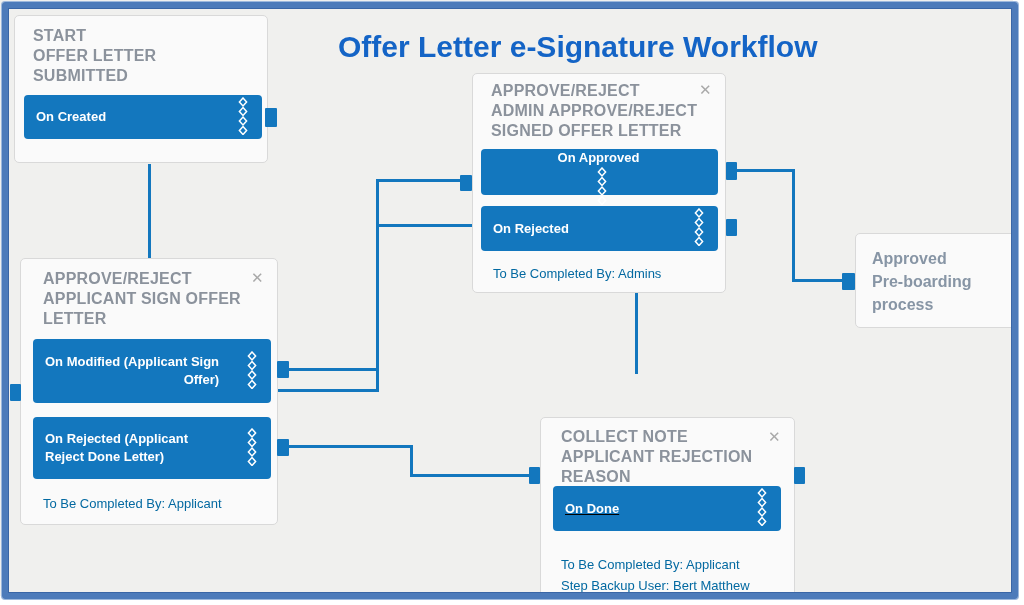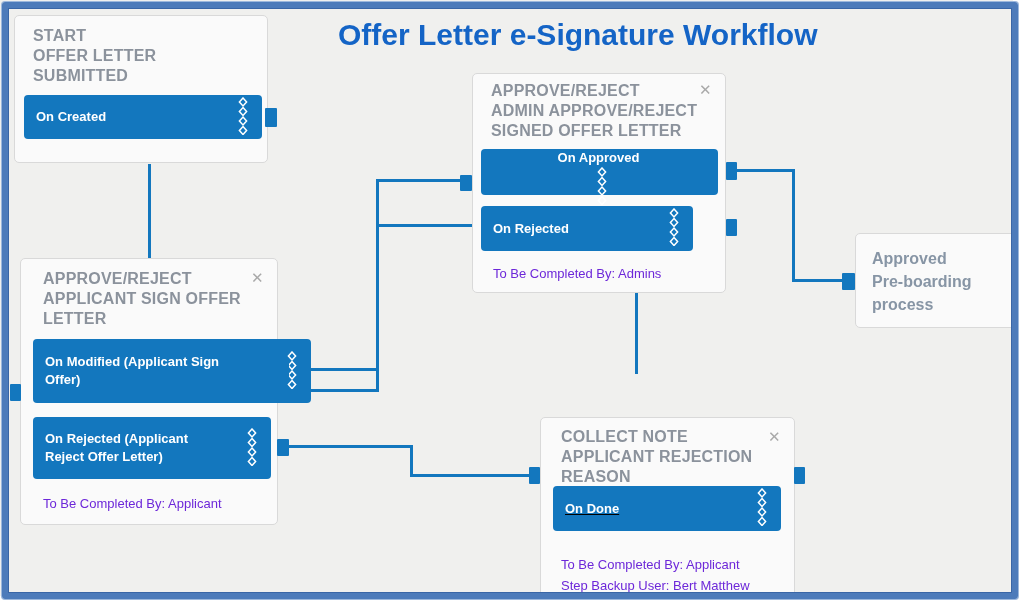--- a/index.html
+++ b/index.html
@@ -6,27 +6,27 @@
   #screen{position:relative;width:1024px;height:605px;background:#ffffff;
           font-family:"Liberation Sans",sans-serif;overflow:hidden;}
   
   #canvas{position:absolute;left:0;top:0;width:1013px;height:596px;overflow:hidden;
           background:#f0f0ee;}
   
   #frame{position:absolute;left:2px;top:2px;width:1004px;height:585px;
          border:6px solid #4d7bba;border-radius:3px;
          box-shadow:0 0 0 1px #9db8dc, inset 0 0 0 1px #3a66a6;
          pointer-events:none;z-index:50;}
-  .title{position:absolute;left:338px;top:18px;font-size:30px;font-weight:bold;
+  .title{position:absolute;left:338px;top:30px;font-size:30px;font-weight:bold;
          color:#1464c6;white-space:nowrap;z-index:5;}
   .card{position:absolute;background:#fafafa;border:1px solid #d9d9d9;
         border-radius:5px;z-index:2;box-sizing:border-box;}
   .hdr{position:absolute;font-size:16px;font-weight:bold;letter-spacing:.2px;
        line-height:20px;color:#8b929c;white-space:pre-line;}
-  .ftr{position:absolute;font-size:13px;color:#6d28d9;line-height:21px;
+  .ftr{position:absolute;font-size:13px;color:#0369a1;line-height:21px;
        white-space:pre-line;}
   .close{position:absolute;font-size:15px;color:#a9a9a9;line-height:15px;
          cursor:pointer;}
   .btn{position:absolute;background:#1377be;border:none;border-radius:4px;
        display:flex;align-items:center;justify-content:space-between;
        padding:0 14px 0 12px;box-sizing:border-box;cursor:pointer;text-align:left;}
   .btn .lbl{color:#ffffff;font-size:13px;font-weight:bold;line-height:18px;
        white-space:pre-line;font-family:"Liberation Sans",sans-serif;}
   .handle{flex:0 0 auto;margin-left:6px;}
   .line{position:absolute;background:#1377be;z-index:1;}
@@ -84,37 +84,37 @@
             </svg>
         </span>
       </button>
     </div>
 
     <div class="card" style="left:20px;top:258px;width:258px;height:267px;">
       <div class="hdr" style="left:22px;top:10px;">APPROVE/REJECT
 APPLICANT SIGN OFFER
 LETTER</div>
       <div class="close" style="left:230px;top:11px;">✕</div>
-      <button class="btn" style="left:12px;top:80px;width:278px;height:64px;">
+      <button class="btn" style="left:12px;top:80px;width:238px;height:64px;text-align:right;">
         <span class="lbl">On Modified (Applicant Sign
 Offer)</span>
         <span class="handle">
           <svg width="10" height="38" viewBox="0 0 10 38">
               <g fill="none" stroke="#ffffff" stroke-width="1.5">
             <path d="M5 1 L8.6 5 L5 9 L1.4 5 Z"></path>
                 <path d="M5 10.5 L8.6 14.5 L5 18.5 L1.4 14.5 Z"></path>
             <path d="M5 20 L8.6 24 L5 28 L1.4 24 Z"></path>
                 <path d="M5 29.5 L8.6 33.5 L5 37.5 L1.4 33.5 Z"></path>
           </g>
             </svg>
         </span>
       </button>
       <button class="btn" style="left:12px;top:158px;width:238px;height:62px;">
         <span class="lbl">On Rejected (Applicant
-Reject Offer Letter)</span>
+Reject Done Letter)</span>
         <span class="handle">
           <svg width="10" height="38" viewBox="0 0 10 38">
               <g fill="none" stroke="#ffffff" stroke-width="1.5">
             <path d="M5 1 L8.6 5 L5 9 L1.4 5 Z"></path>
                 <path d="M5 10.5 L8.6 14.5 L5 18.5 L1.4 14.5 Z"></path>
             <path d="M5 20 L8.6 24 L5 28 L1.4 24 Z"></path>
                 <path d="M5 29.5 L8.6 33.5 L5 37.5 L1.4 33.5 Z"></path>
           </g>
             </svg>
         </span>
@@ -133,21 +133,21 @@
           <svg width="10" height="38" viewBox="0 0 10 38">
               <g fill="none" stroke="#ffffff" stroke-width="1.5">
             <path d="M5 1 L8.6 5 L5 9 L1.4 5 Z"></path>
                 <path d="M5 10.5 L8.6 14.5 L5 18.5 L1.4 14.5 Z"></path>
             <path d="M5 20 L8.6 24 L5 28 L1.4 24 Z"></path>
                 <path d="M5 29.5 L8.6 33.5 L5 37.5 L1.4 33.5 Z"></path>
           </g>
             </svg>
         </span>
       </button>
-      <button class="btn" style="left:8px;top:132px;width:212px;height:45px;">
+      <button class="btn" style="left:8px;top:132px;width:237px;height:45px;">
         <span class="lbl">On Rejected</span>
         <span class="handle">
           <svg width="10" height="38" viewBox="0 0 10 38">
               <g fill="none" stroke="#ffffff" stroke-width="1.5">
             <path d="M5 1 L8.6 5 L5 9 L1.4 5 Z"></path>
                 <path d="M5 10.5 L8.6 14.5 L5 18.5 L1.4 14.5 Z"></path>
             <path d="M5 20 L8.6 24 L5 28 L1.4 24 Z"></path>
                 <path d="M5 29.5 L8.6 33.5 L5 37.5 L1.4 33.5 Z"></path>
           </g>
             </svg>

